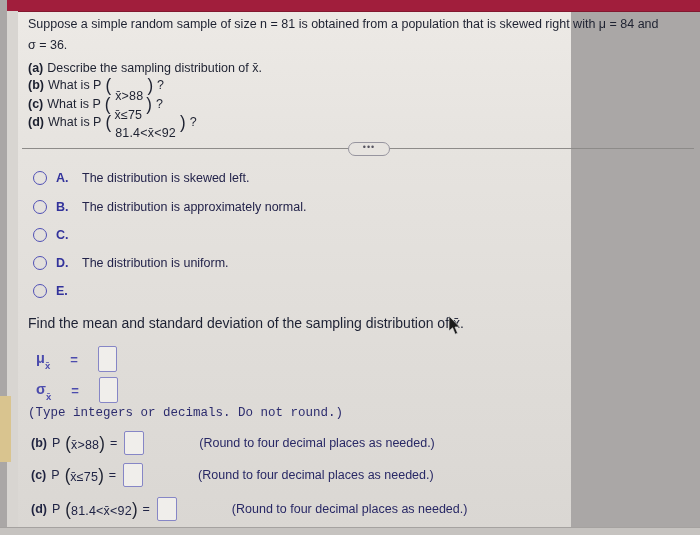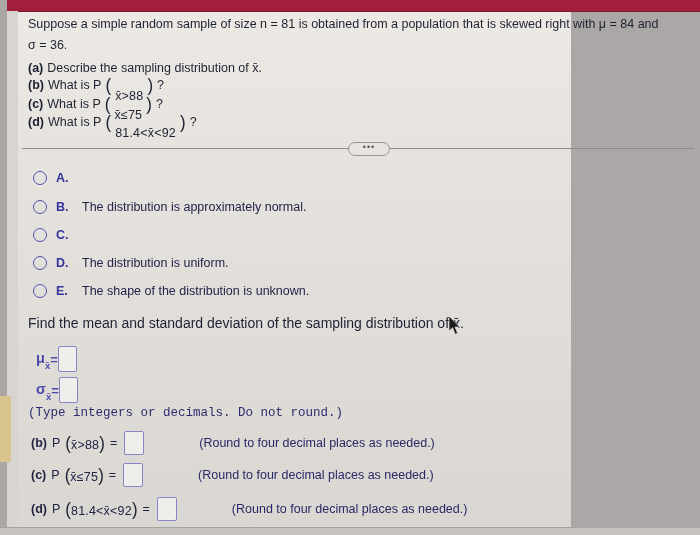--- a/index.html
+++ b/index.html
@@ -39,21 +39,21 @@
   .more-pill span{font-size:9px;line-height:6px;letter-spacing:1px;color:#55535f;position:relative;top:-2px;}
 
   .opt-row{position:absolute;left:26px;display:flex;align-items:center;height:16px;font-size:12.5px;white-space:nowrap;}
   .opt-a{top:170px;} .opt-b{top:199px;} .opt-c{top:227px;} .opt-d{top:255px;} .opt-e{top:283px;}
   .radio{width:12px;height:12px;border:1.6px solid #5050b5;border-radius:50%;background:transparent;flex:0 0 auto;}
   .opt-letter{font-weight:bold;color:#32329B;margin-left:9px;width:18px;}
   .opt-text{color:#23234A;margin-left:8px;}
 
   .find-prompt{position:absolute;left:21px;top:315px;font-size:14px;color:#1d2133;white-space:nowrap;}
 
-  .sym-row{position:absolute;left:29px;display:flex;align-items:center;gap:0;height:26px;color:#4b4bad;}
+  .sym-row{position:absolute;left:29px;display:flex;align-items:center;gap:20px;height:26px;color:#4b4bad;}
   .sym-row.mu{top:346px;} .sym-row.sigma{top:377px;}
   .gsym{font-size:14.5px;font-weight:bold;}
   .gsym sub{font-size:9.5px;position:relative;top:3px;left:0px;}
   .sym-eq{font-size:13px;font-weight:bold;color:#4b4bad;}
   .ansbox{width:17px;height:24px;border:1.5px solid #8686c6;background:#f0eeeb;border-radius:2px;}
 
   .type-note{position:absolute;left:21px;top:406px;font-size:12.5px;color:#2c2c6e;white-space:nowrap;font-family:Liberation Mono, monospace;}
 
   .ans-row{position:absolute;left:24px;display:flex;align-items:center;gap:5px;height:26px;font-size:12.5px;color:#202445;white-space:nowrap;}
   .ans-b{top:430px;} .ans-c{top:462px;} .ans-d{top:496px;}
@@ -108,39 +108,39 @@
   </div>
 
   <div class="divider"></div>
   <div class="more-pill">
     <span>•••</span>
   </div>
 
   <div class="opt-row opt-a">
     <span class="radio"></span>
     <span class="opt-letter">A.</span>
+    <span class="opt-text">The distribution is skewed left.</span>
   </div>
   <div class="opt-row opt-b">
     <span class="radio"></span>
     <span class="opt-letter">B.</span>
     <span class="opt-text">The distribution is approximately normal.</span>
   </div>
   <div class="opt-row opt-c">
     <span class="radio"></span>
     <span class="opt-letter">C.</span>
   </div>
   <div class="opt-row opt-d">
     <span class="radio"></span>
     <span class="opt-letter">D.</span>
     <span class="opt-text">The distribution is uniform.</span>
   </div>
   <div class="opt-row opt-e">
     <span class="radio"></span>
     <span class="opt-letter">E.</span>
-    <span class="opt-text">The shape of the distribution is unknown.</span>
   </div>
 
   <div class="find-prompt">Find the mean and standard deviation of the sampling distribution of x̄.</div>
 
   <div class="sym-row mu">
     <span class="gsym"><span>μ</span><sub>x̄</sub></span>
     <span class="sym-eq">=</span>
     <span class="ansbox"></span>
   </div>
   <div class="sym-row sigma">

